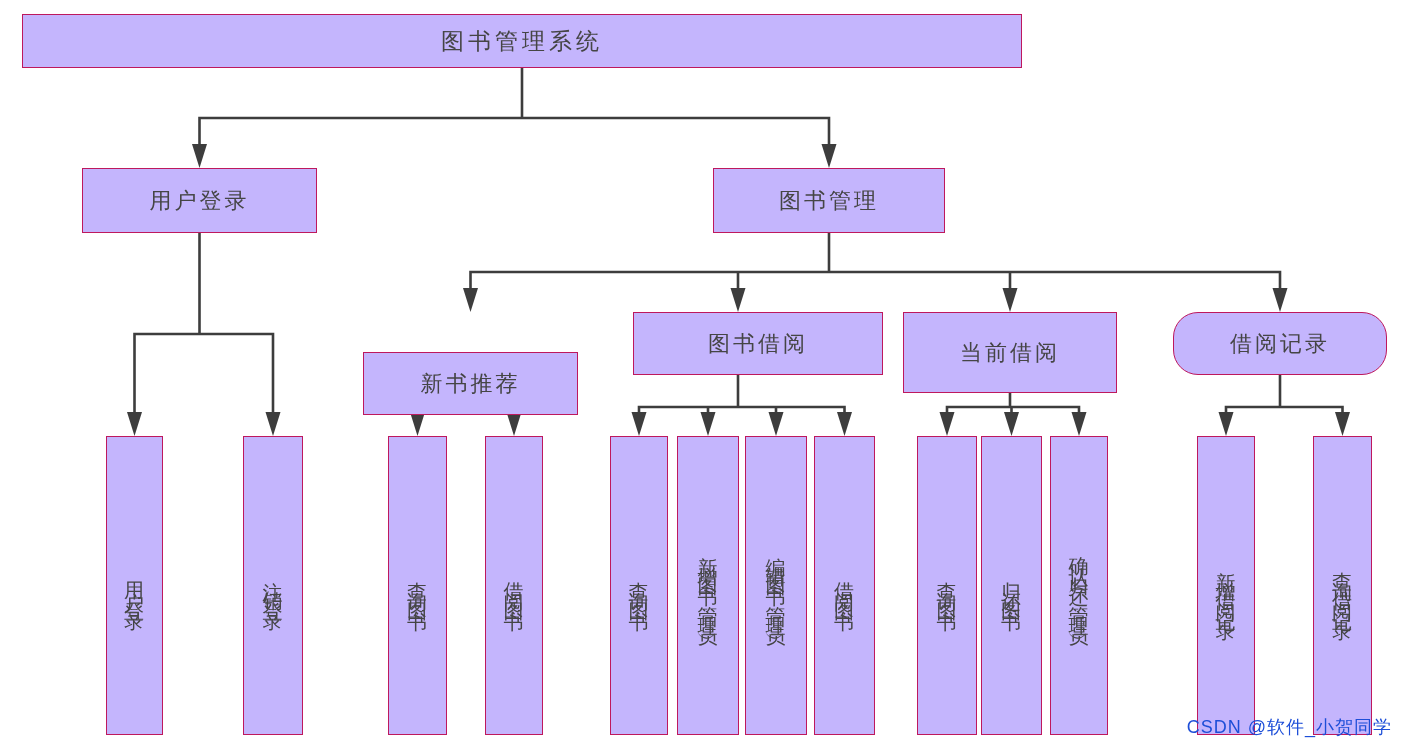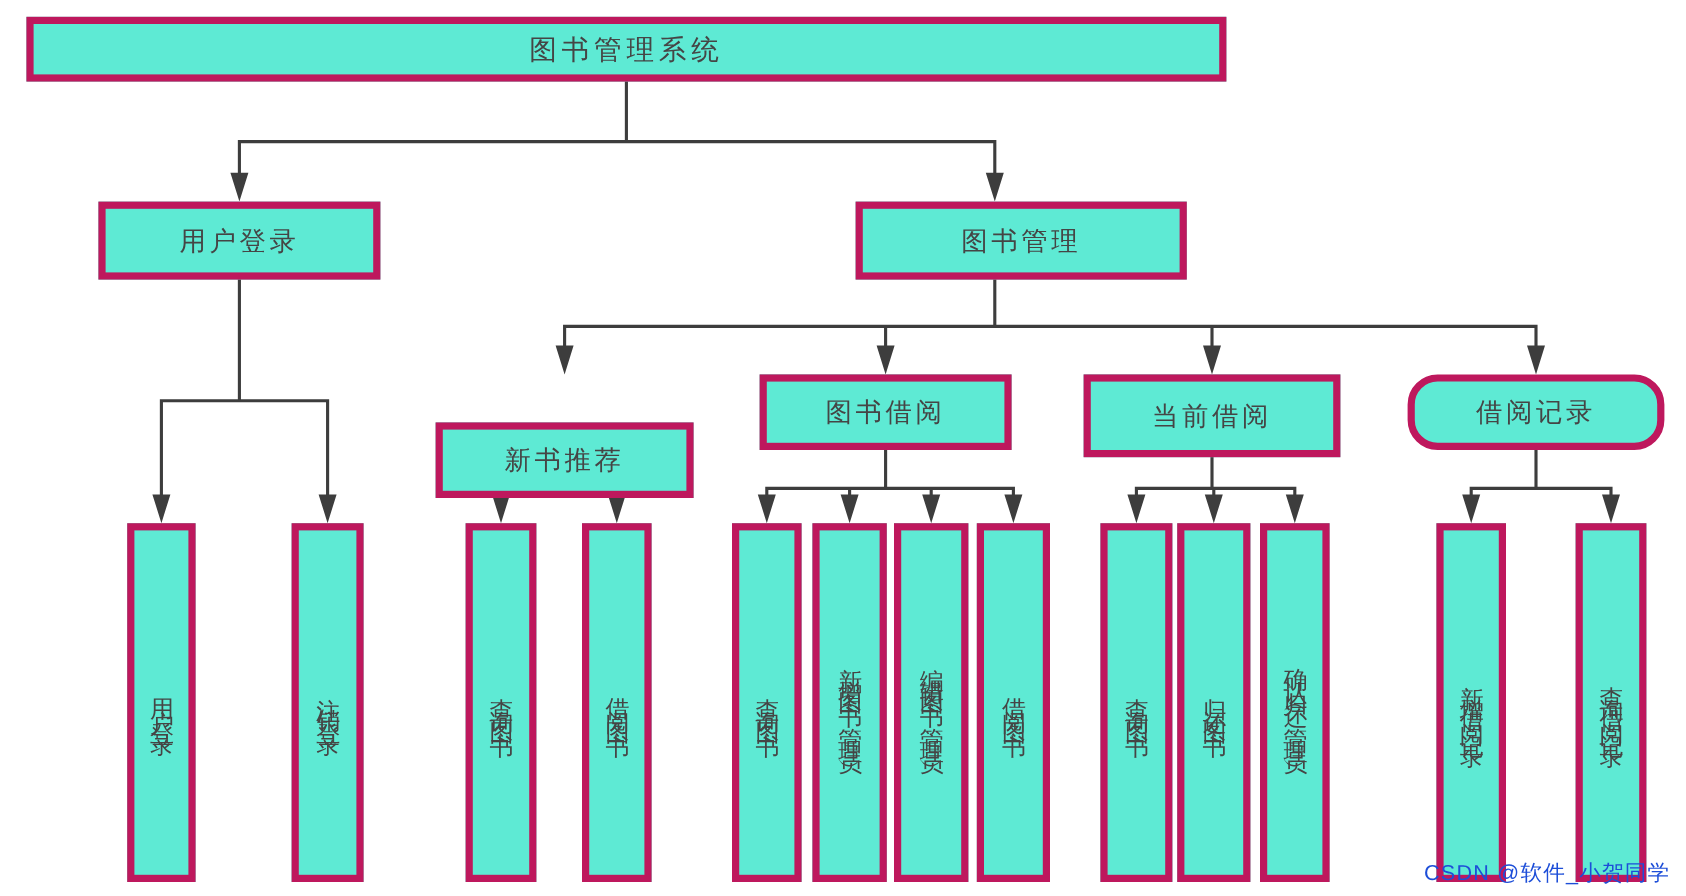--- a/index.html
+++ b/index.html
@@ -12,22 +12,22 @@
     overflow: hidden;
   }
   .connectors {
     position: absolute;
     left: 0; top: 0;
     width: 1405px; height: 747px;
   }
   .box {
     position: absolute;
     box-sizing: border-box;
-    background: #5eead4;
-    border: 6px solid #be185d;
+    background: #c4b5fd;
+    border: 1px solid #be185d;
     color: #454545;
     display: flex;
     align-items: center;
     justify-content: center;
     text-align: center;
   }
   .h-box {
     font-size: 22px;
     letter-spacing: 3px;
     line-height: 1;
@@ -93,25 +93,25 @@
       M939.5 412 L954.5 412 L947 436 Z
       M1004 412 L1019 412 L1011.5 436 Z
       M1071.5 412 L1086.5 412 L1079 436 Z
       M1218.5 412 L1233.5 412 L1226 436 Z
       M1335 412 L1350 412 L1342.5 436 Z"></path>
   </svg>
 
   <div class="box h-box root-box" style="left:22px; top:14px; width:1000px; height:54px;">图书管理系统</div>
 
   <div class="box h-box" style="left:82px; top:168px; width:235px; height:65px;">用户登录</div>
-  <div class="box h-box" style="left:713px; top:168px; width:276px; height:65px;text-align:right;">图书管理</div>
+  <div class="box h-box" style="left:713px; top:168px; width:232px; height:65px;text-align:right;">图书管理</div>
 
   <div class="box h-box" style="left:363px; top:312px; width:215px; height:63px;margin-top:40px;">新书推荐</div>
-  <div class="box h-box" style="left:633px; top:312px; width:210px; height:63px;">图书借阅</div>
-  <div class="box h-box" style="left:903px; top:312px; width:214px; height:69px;">当前借阅</div>
+  <div class="box h-box" style="left:633px; top:312px; width:250px; height:63px;">图书借阅</div>
+  <div class="box h-box" style="left:903px; top:312px; width:214px; height:81px;">当前借阅</div>
   <div class="box h-box" style="left:1173px; top:312px; width:214px; height:63px;border-radius:25px;">借阅记录</div>
 
   <div class="box leaf-box" style="left:106px; top:436px; width:57px; height:299px;">用户登录</div>
   <div class="box leaf-box" style="left:243px; top:436px; width:60px; height:299px;">注销登录</div>
 
   <div class="box leaf-box" style="left:388px; top:436px; width:59px; height:299px;">查询图书</div>
   <div class="box leaf-box" style="left:485px; top:436px; width:58px; height:299px;">借阅图书</div>
 
   <div class="box leaf-box" style="left:610px; top:436px; width:58px; height:299px;">查询图书</div>
   <div class="box leaf-box" style="left:677px; top:436px; width:62px; height:299px;">新增图书（管理员）</div>

